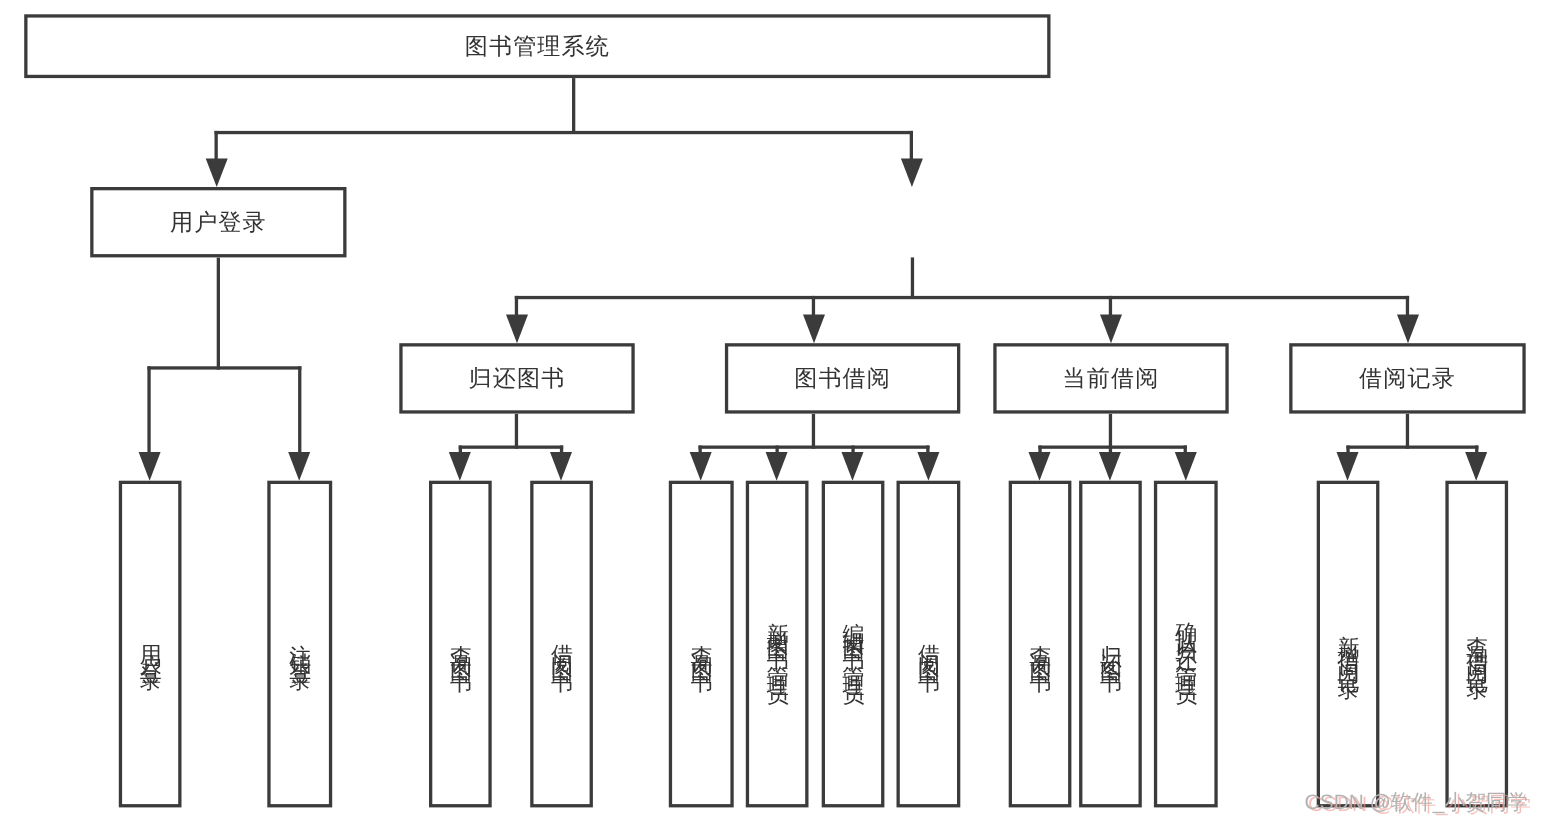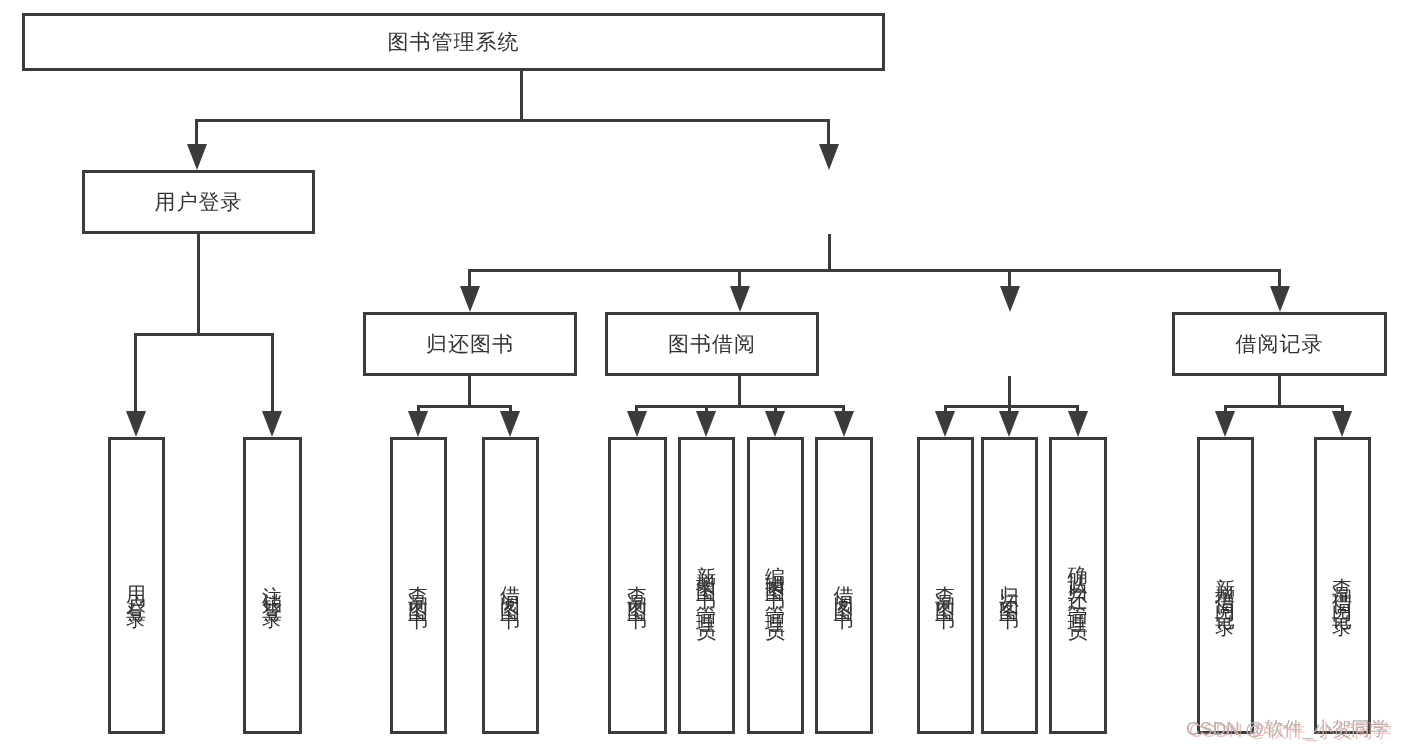--- a/index.html
+++ b/index.html
@@ -21,25 +21,25 @@
     writing-mode:vertical-rl;text-orientation:mixed;
     font-size:20px;letter-spacing:8px;line-height:1;
   }
   .seg{position:absolute;background:var(--line);z-index:1;}
   .tri{
     position:absolute;width:0;height:0;z-index:1;
     border-left:10px solid transparent;border-right:10px solid transparent;
     border-top:26px solid var(--line);
   }
   
-  #b-root{left:22px;top:13px;width:863px;height:58px;}
+  #b-root{left:22px;top:13px;width:933px;height:58px;}
   #b-user-login{left:82px;top:170px;width:233px;height:64px;}
   #b-book-mgmt{left:711px;top:170px;width:237px;height:64px;}
   #b-new-book{left:363px;top:312px;width:214px;height:64px;}
-  #b-book-borrow{left:605px;top:312px;width:214px;height:64px;}
+  #b-book-borrow{left:659px;top:312px;width:214px;height:64px;}
   #b-current-borrow{left:903px;top:312px;width:214px;height:64px;}
   #b-borrow-records{left:1172px;top:312px;width:215px;height:64px;}
   .leaf{top:437px;height:297px;}
   #l-user-login{left:108px;width:57px;}
   #l-logout{left:243px;width:59px;}
   #l-nb-query{left:390px;width:57px;}
   #l-nb-borrow{left:482px;width:57px;}
   #l-bb-query{left:608px;width:59px;}
   #l-bb-add{left:678px;width:57px;}
   #l-bb-edit{left:747px;width:57px;}
@@ -57,20 +57,21 @@
 </style>
 </head>
 <body>
 
 <div id="stage">
 
   <div class="box h" id="b-root">图书管理系统</div>
   <div class="box h" id="b-user-login">用户登录</div>
   <div class="box h" id="b-new-book">归还图书</div>
   <div class="box h" id="b-book-borrow">图书借阅</div>
+  <div class="box h" id="b-current-borrow">当前借阅</div>
   <div class="box h" id="b-borrow-records">借阅记录</div>
 
   <div class="box v leaf" id="l-user-login">用户登录</div>
   <div class="box v leaf" id="l-logout">注销登录</div>
   <div class="box v leaf" id="l-nb-query">查询图书</div>
   <div class="box v leaf" id="l-nb-borrow">借阅图书</div>
   <div class="box v leaf" id="l-bb-query">查询图书</div>
   <div class="box v leaf" id="l-bb-add">新增图书（管理员）</div>
   <div class="box v leaf" id="l-bb-edit">编辑图书（管理员）</div>
   <div class="box v leaf" id="l-bb-borrow">借阅图书</div>

